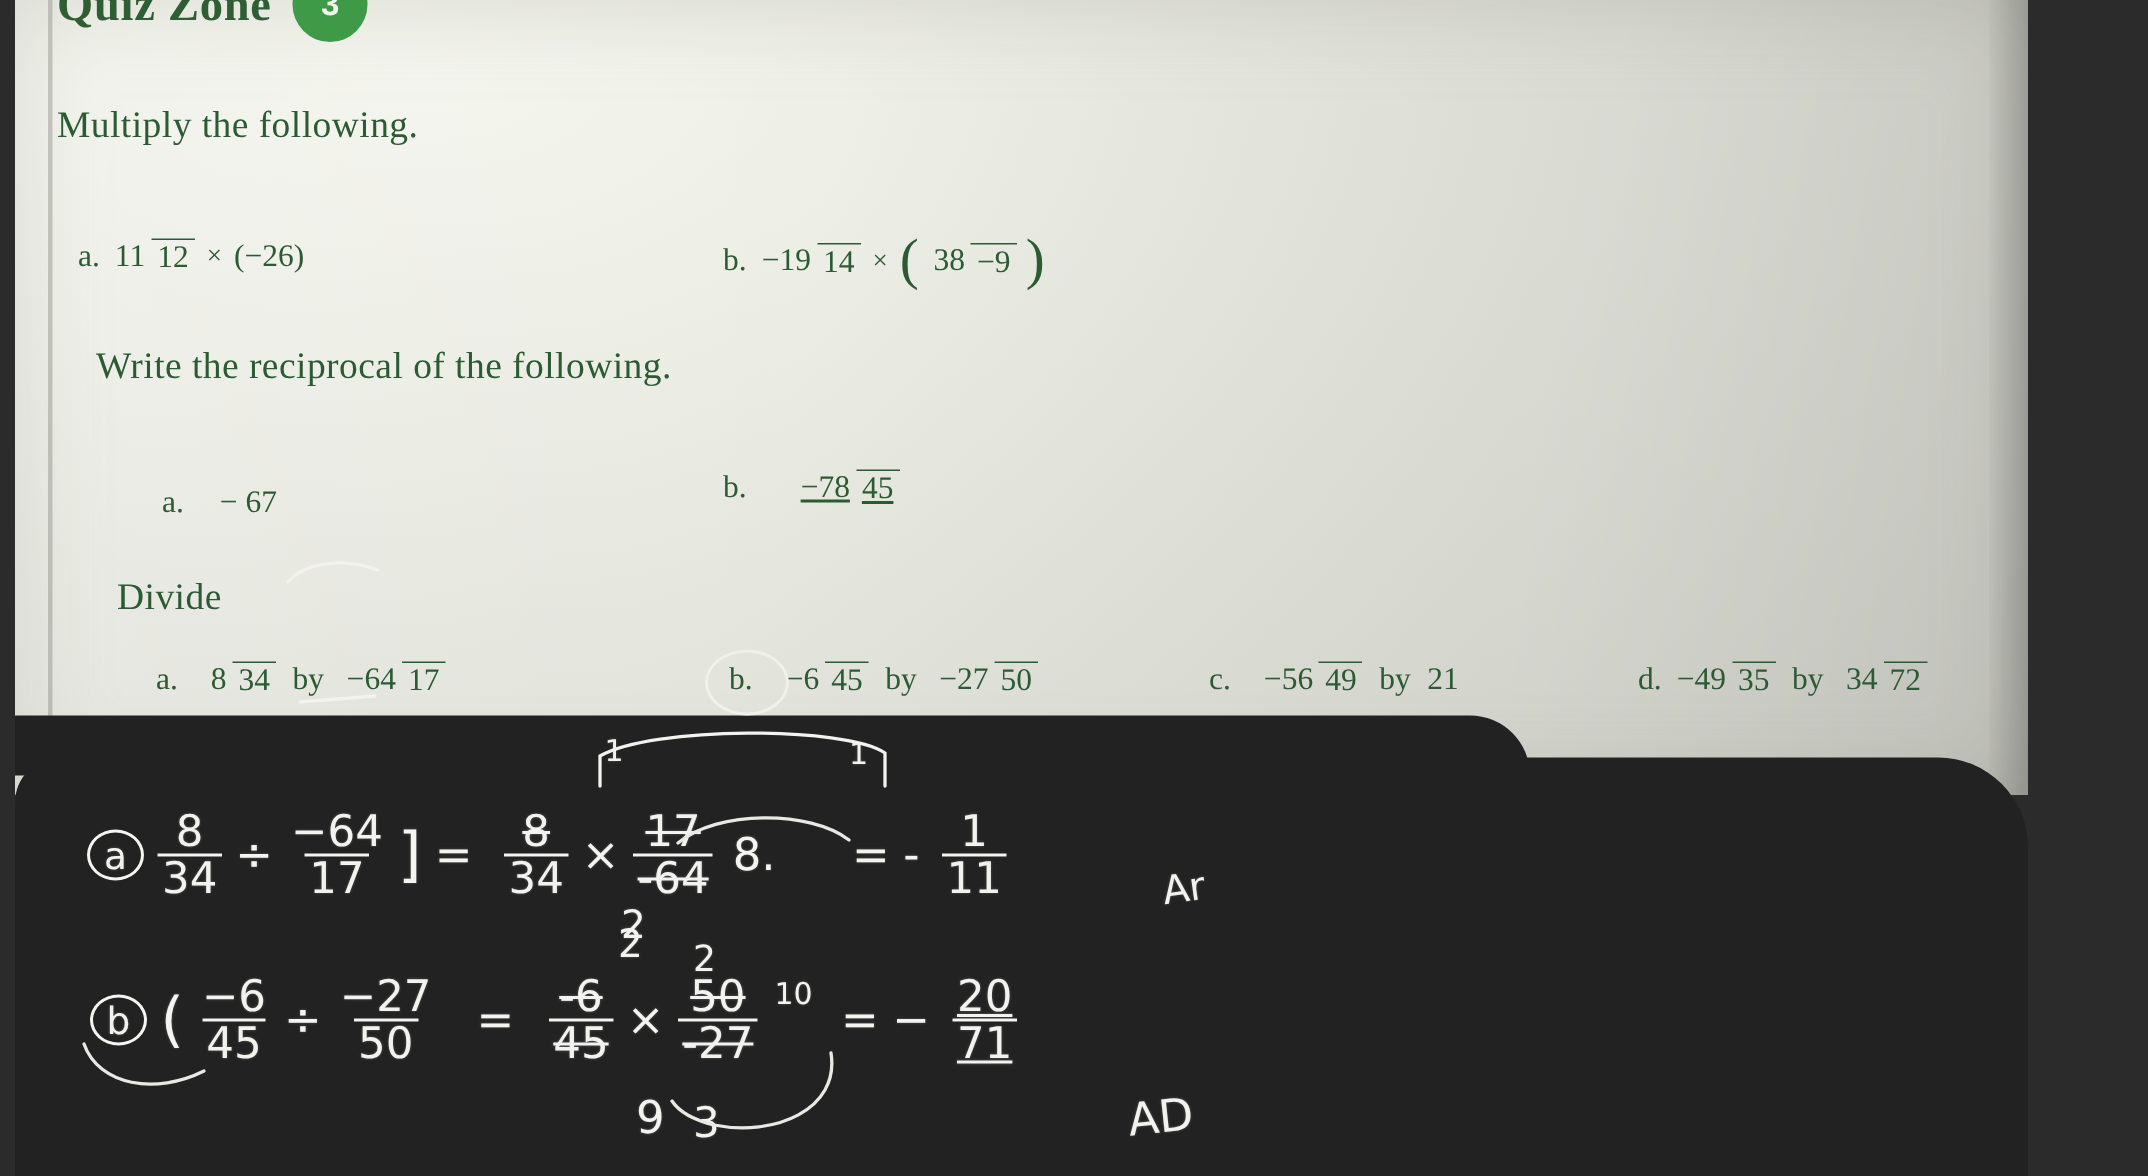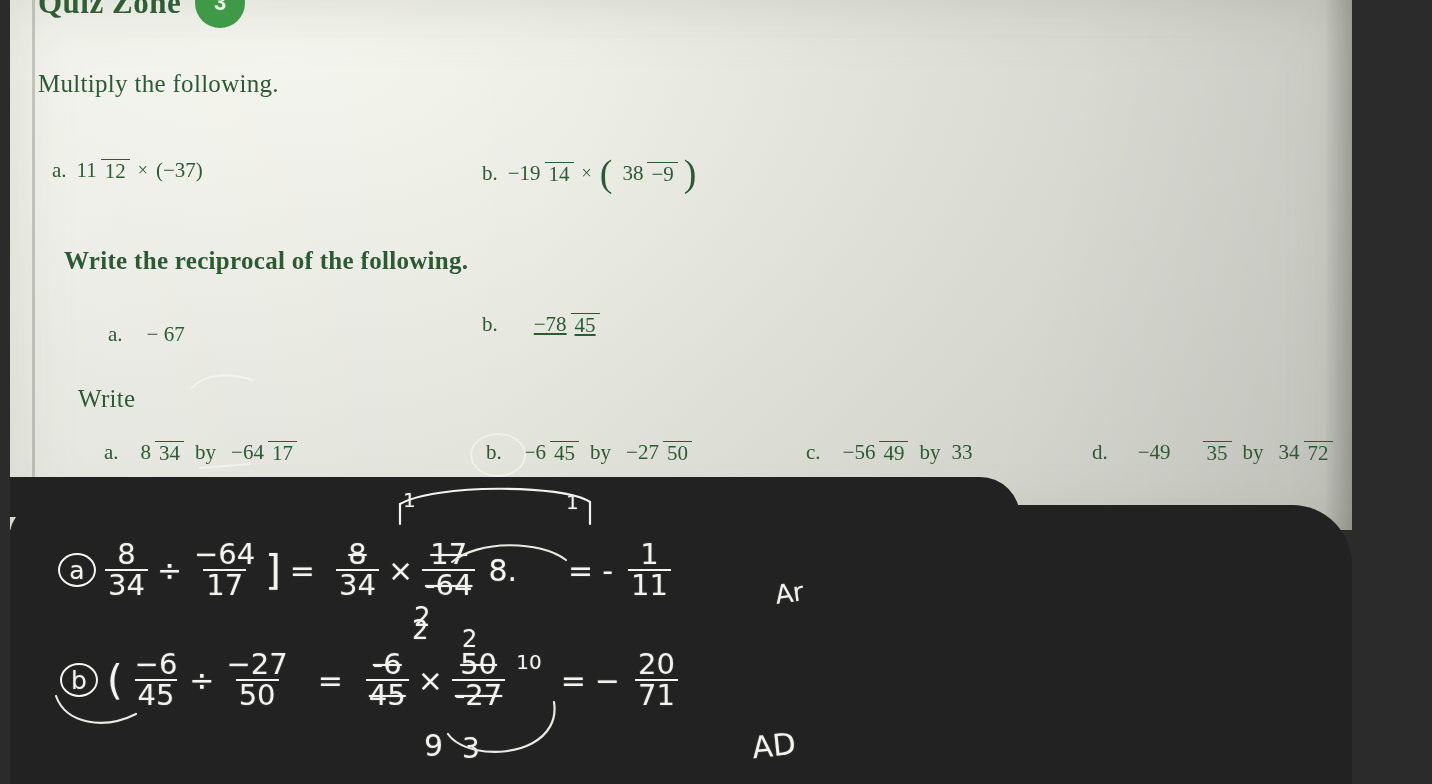--- a/index.html
+++ b/index.html
@@ -201,54 +201,54 @@
 
   <div class="txt head-line" style="left:38px; top:70px;">Multiply the following.</div>
 
   <div class="txt inline-expr" style="left:52px; top:158px;">
     <span class="item-label">a.</span>
     <span class="frac">
       <span class="num">11</span>
       <span class="den">12</span>
     </span>
     <span class="times">×</span>
-    <span>(−37)</span>
+    <span>(−26)</span>
   </div>
 
   <div class="txt inline-expr" style="left:482px; top:158px;">
     <span class="item-label">b.</span>
     <span class="frac">
       <span class="num">−19</span>
       <span class="den">14</span>
     </span>
     <span class="times">×</span>
     <span class="paren">(</span>
     <span class="frac">
       <span class="num">38</span>
       <span class="den">−9</span>
     </span>
     <span class="paren">)</span>
   </div>
 
-  <div class="txt head-line" style="left:64px; top:247px;font-weight:bold;">Write the reciprocal of the following.</div>
+  <div class="txt head-line" style="left:64px; top:231px;">Write the reciprocal of the following.</div>
 
   <div class="txt inline-expr" style="left:108px; top:322px;">
     <span class="item-label">a.</span>
     <span style="padding-left:18px;">− 67</span>
   </div>
 
   <div class="txt inline-expr" style="left:482px; top:312px;">
     <span class="item-label">b.</span>
     <span class="frac" style="margin-left:26px;text-decoration:underline;">
       <span class="num">−78</span>
       <span class="den">45</span>
     </span>
   </div>
 
-  <div class="txt head-line" style="left:78px; top:385px;">Write</div>
+  <div class="txt head-line" style="left:78px; top:385px;">Divide</div>
 
   <div class="txt inline-expr" style="left:104px; top:440px;">
     <span class="item-label">a.</span>
     <span class="frac" style="margin-left:12px;">
       <span class="num">8</span>
       <span class="den">34</span>
     </span>
     <span class="word">by</span>
     <span class="frac">
       <span class="num">−64</span>
@@ -269,26 +269,26 @@
     </span>
   </div>
 
   <div class="txt inline-expr" style="left:806px; top:440px;">
     <span class="item-label">c.</span>
     <span class="frac" style="margin-left:12px;font-family:Liberation Serif, serif;">
       <span class="num">−56</span>
       <span class="den">49</span>
     </span>
     <span class="word">by</span>
-    <span>33</span>
+    <span>21</span>
   </div>
 
   <div class="txt inline-expr" style="left:1092px; top:440px;">
     <span class="item-label">d.</span>
-    <span class="frac" style="margin-left:20px;gap:28px;">
+    <span class="frac" style="margin-left:0;">
       <span class="num">−49</span>
       <span class="den">35</span>
     </span>
     <span class="word">by</span>
     <span class="frac">
       <span class="num">34</span>
       <span class="den">72</span>
     </span>
   </div>
 
@@ -361,21 +361,21 @@
       <span class="den strike">45</span>
     </span>
     <span class="hw">×</span>
     <span class="hwfrac">
       <span class="num strike">50</span>
       <span class="den strike">-27</span>
     </span>
     <span class="hw tiny" style="align-self:flex-start; margin-left:2px;">10</span>
     <span class="hw" style="margin-left:10px;">=</span>
     <span class="hw">−</span>
-    <span class="hwfrac" style="margin-left:6px;">
+    <span class="hwfrac" style="margin-left:6px;text-decoration:underline;">
       <span class="num">20</span>
       <span class="den">71</span>
     </span>
   </div>
   <div class="hand" style="left:412px; top:615px; font-size:26px;">2</div>
   <div class="hand" style="left:462px; top:625px; font-size:24px;">2</div>
   <div class="hand" style="left:424px; top:728px; font-size:30px;">9</div>
   <div class="hand" style="left:462px; top:732px; font-size:28px;">3</div>
   <div class="hand" style="left:752px; top:728px; font-size:30px; transform:rotate(-6deg);">AD</div>
 

